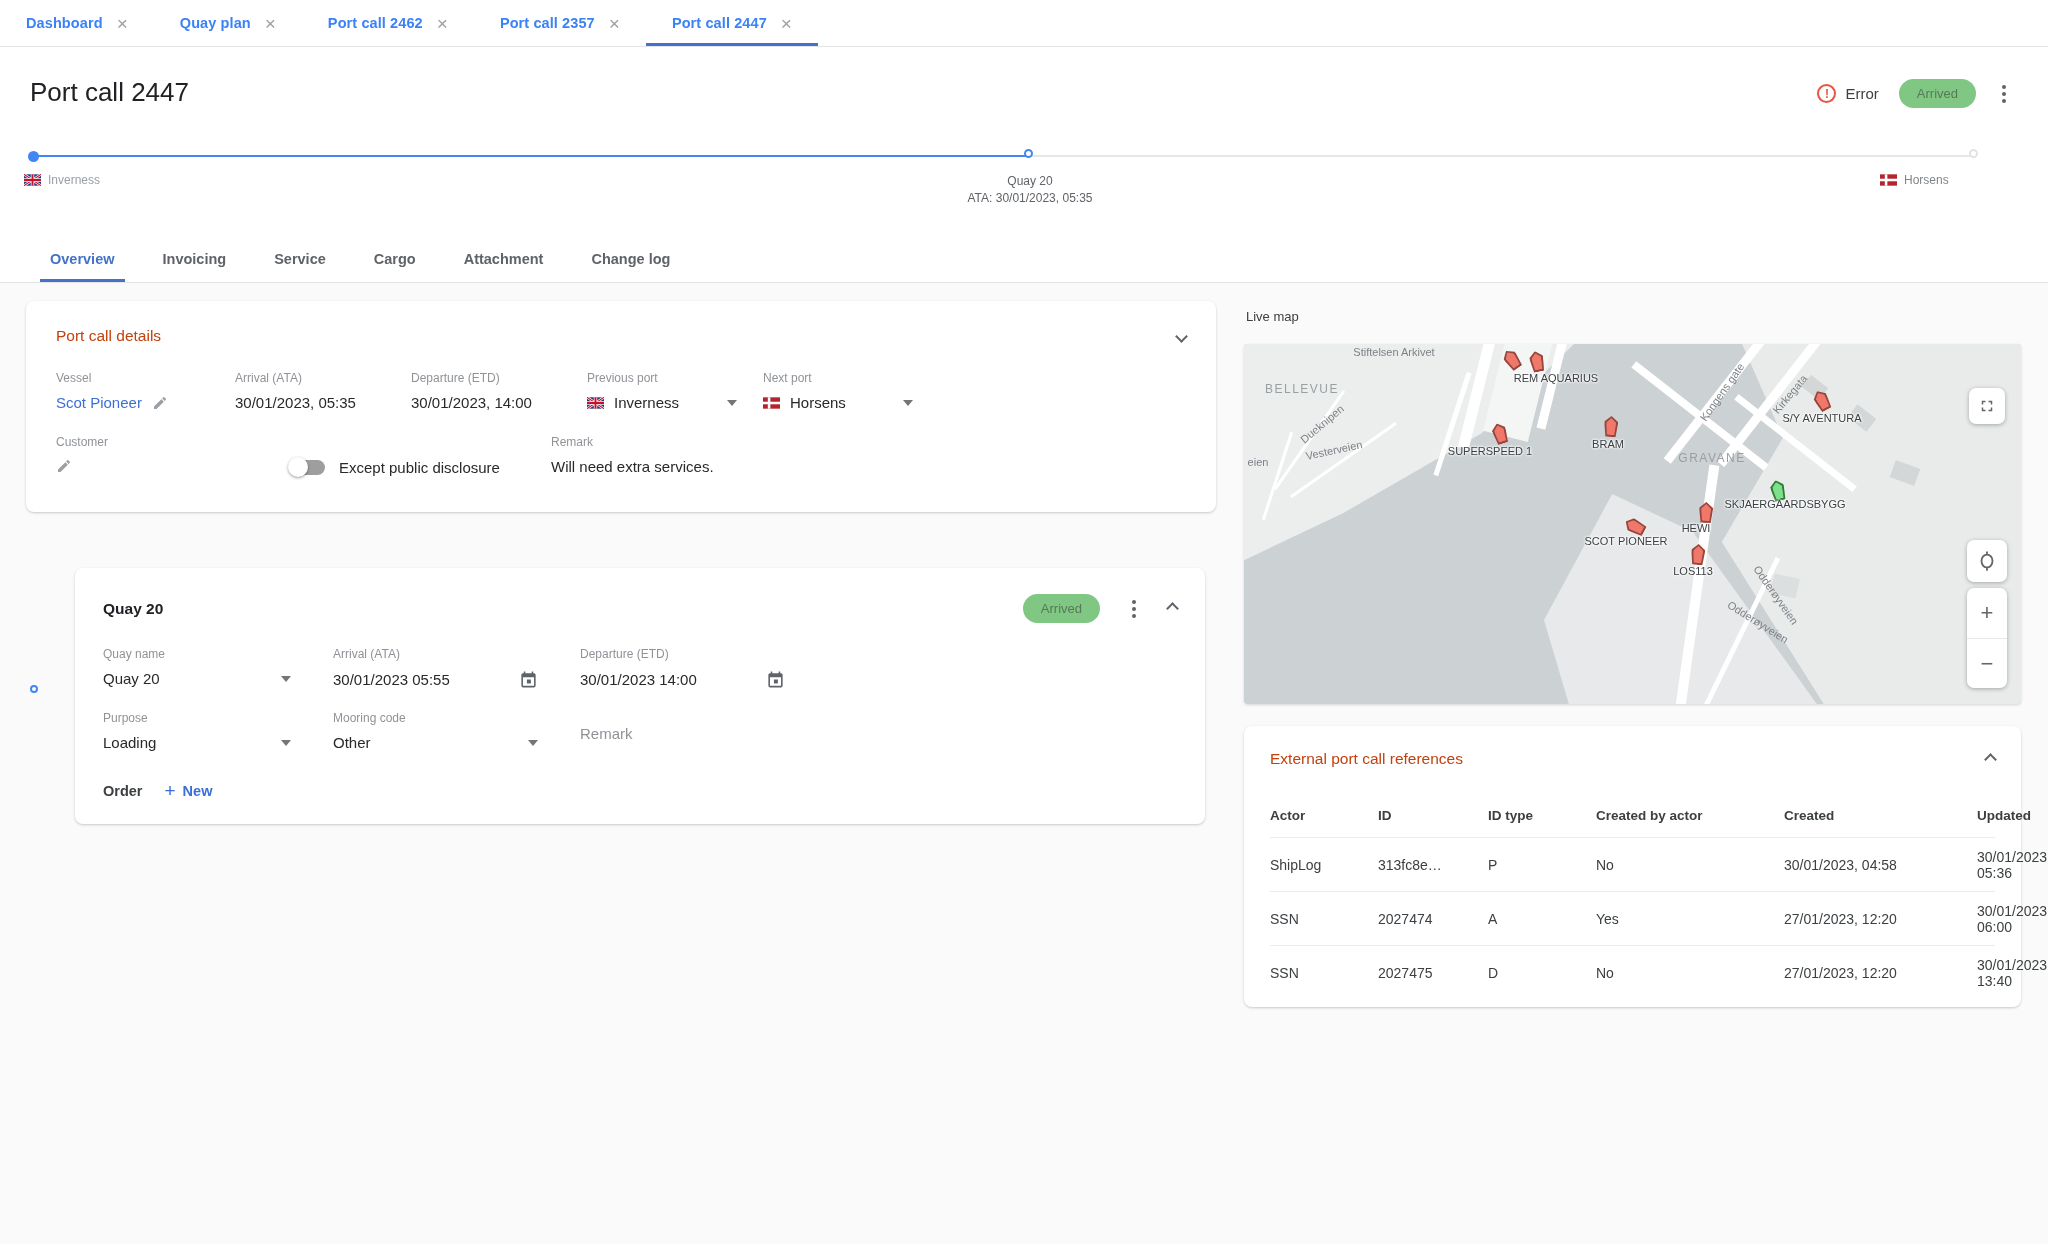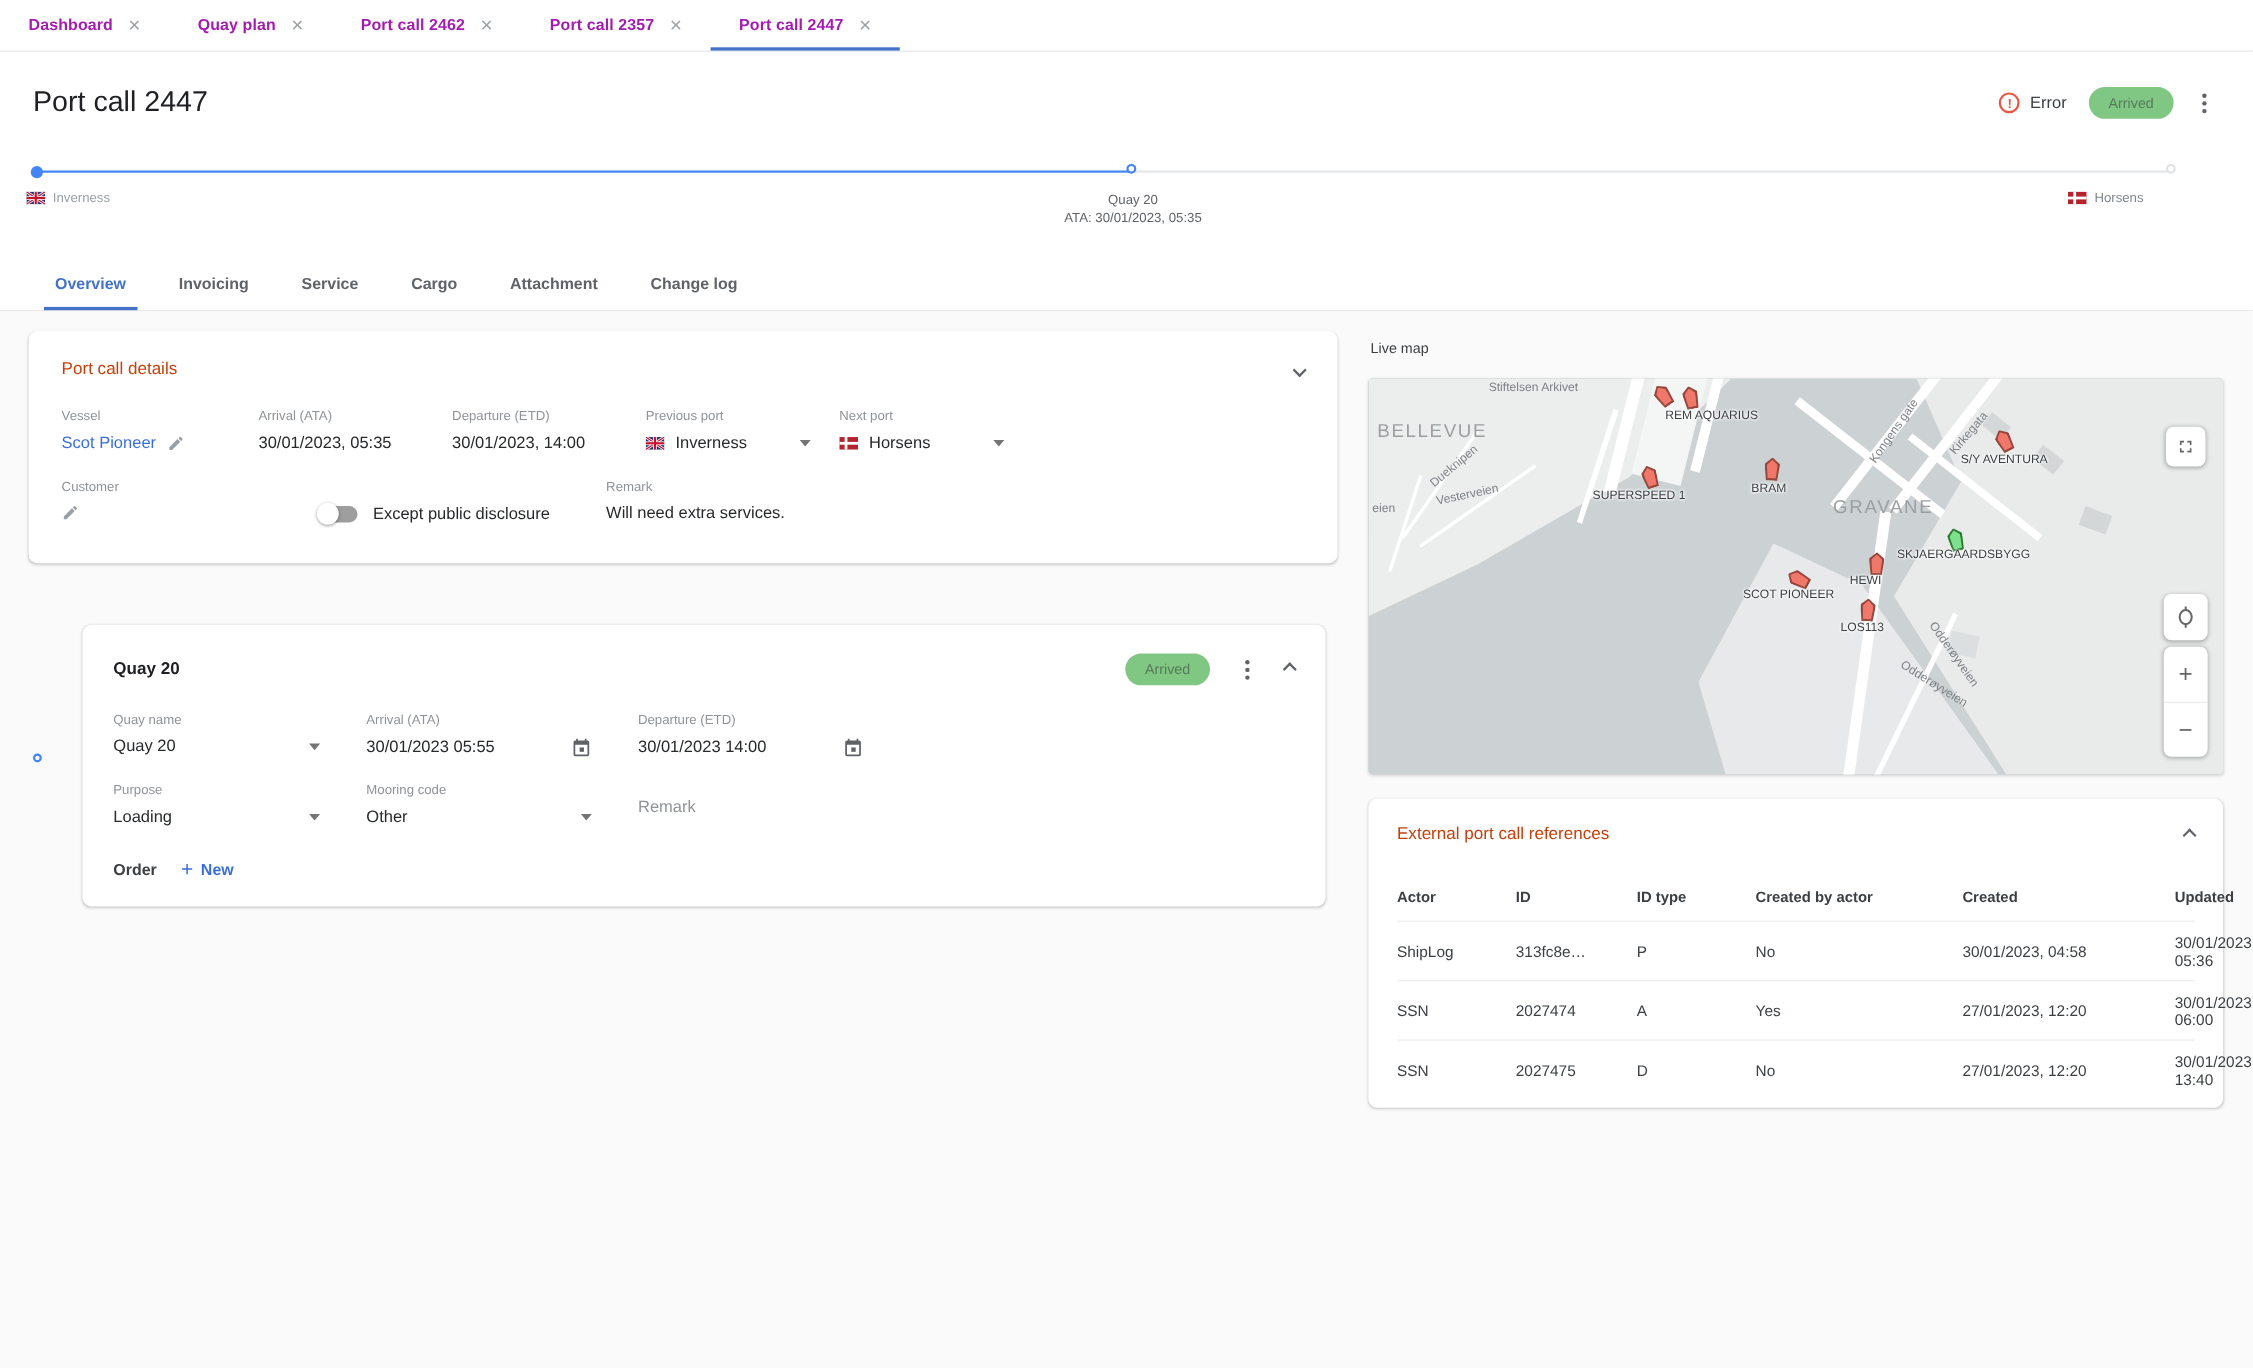--- a/index.html
+++ b/index.html
@@ -2,21 +2,21 @@
 <html><head>
 <meta charset="utf-8">
 <style>
   * { margin:0; padding:0; box-sizing:border-box; }
   html,body { width:2048px; height:1244px; overflow:hidden; background:#fff;
     font-family:"Liberation Sans", sans-serif; color:#202124; }
 
   
   .tabbar { height:47px; display:flex; align-items:stretch; border-bottom:1px solid #e4e4e4; background:#fff; }
   .wtab { display:flex; align-items:center; gap:14px; padding:0 26px; position:relative; cursor:pointer; }
-  .wtab-label { font-size:14.5px; color:#a21caf; font-weight:700; letter-spacing:.1px; }
+  .wtab-label { font-size:14.5px; color:#3b82f6; font-weight:700; letter-spacing:.1px; }
   .wtab-close { color:#9aa0a6; font-size:19px; font-weight:400; line-height:1; }
   .wtab.active::after { content:""; position:absolute; left:0; right:0; bottom:0; height:3px; background:#4472c9; }
 
   
   .page-head { padding:30px 36px 0 30px; height:72px; display:flex; justify-content:space-between; align-items:flex-start; }
   .page-title { font-size:26px; font-weight:400; color:#202124; }
   .head-right { display:flex; align-items:center; gap:20px; margin-top:2px; }
   .error-wrap { display:flex; align-items:center; gap:9px; }
   .error-icon { width:19px; height:19px; border:2px solid #e65643; border-radius:50%; color:#e65643;
     font-size:12px; font-weight:700; display:flex; align-items:center; justify-content:center; }
@@ -92,21 +92,21 @@
   .new-plus { font-size:19px; font-weight:400; line-height:1; }
   .new-label { font-size:14.5px; font-weight:700; }
 
   
   .rightcol { width:777px; }
   .map-title { font-size:13px; color:#3c4043; margin:8px 0 20px 2px; }
   .map { position:relative; width:777px; height:360px; background:#ccd1d3; border-radius:4px; overflow:hidden;
     box-shadow:0 1px 3px rgba(0,0,0,.15); }
   .shape { position:absolute; }
   .mlabel { position:absolute; font-size:11px; color:#7d8287; white-space:nowrap; transform:translateX(-50%); }
-  .mlabel.area { font-size:17px; color:#9aa0a2; letter-spacing:1.5px; }
+  .mlabel.area { font-size:12px; color:#9aa0a2; letter-spacing:1.5px; }
   .vlabel { position:absolute; font-size:11px; color:#3a3f42; white-space:nowrap; transform:translateX(-50%);
     text-shadow:0 0 3px #fff, 0 0 3px #fff, 0 0 3px #fff; }
   .vmarker { position:absolute; width:14px; height:21px;
     clip-path:polygon(50% 0, 100% 28%, 86% 100%, 14% 100%, 0 28%); background:#96463c; }
   .vmarker::after { content:""; position:absolute; left:2px; top:2px; right:2px; bottom:2px;
     clip-path:polygon(50% 0, 100% 28%, 86% 100%, 14% 100%, 0 28%); background:#f0786a; }
   .vmarker.green { background:#2e7d32; } .vmarker.green::after { background:#7de08c; }
   .mbtn { position:absolute; background:#fff; border-radius:7px; box-shadow:0 1px 4px rgba(0,0,0,.3);
     display:flex; align-items:center; justify-content:center; cursor:pointer; }
   .mbtn.fullscreen { right:16px; top:44px; width:36px; height:36px; }

